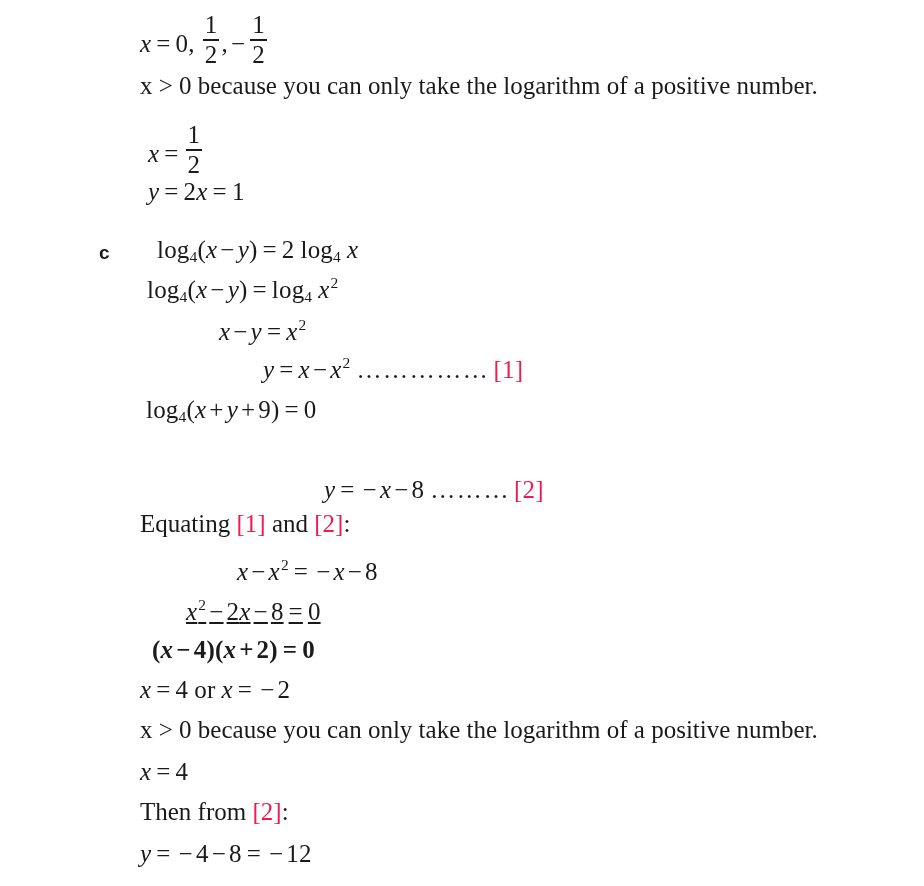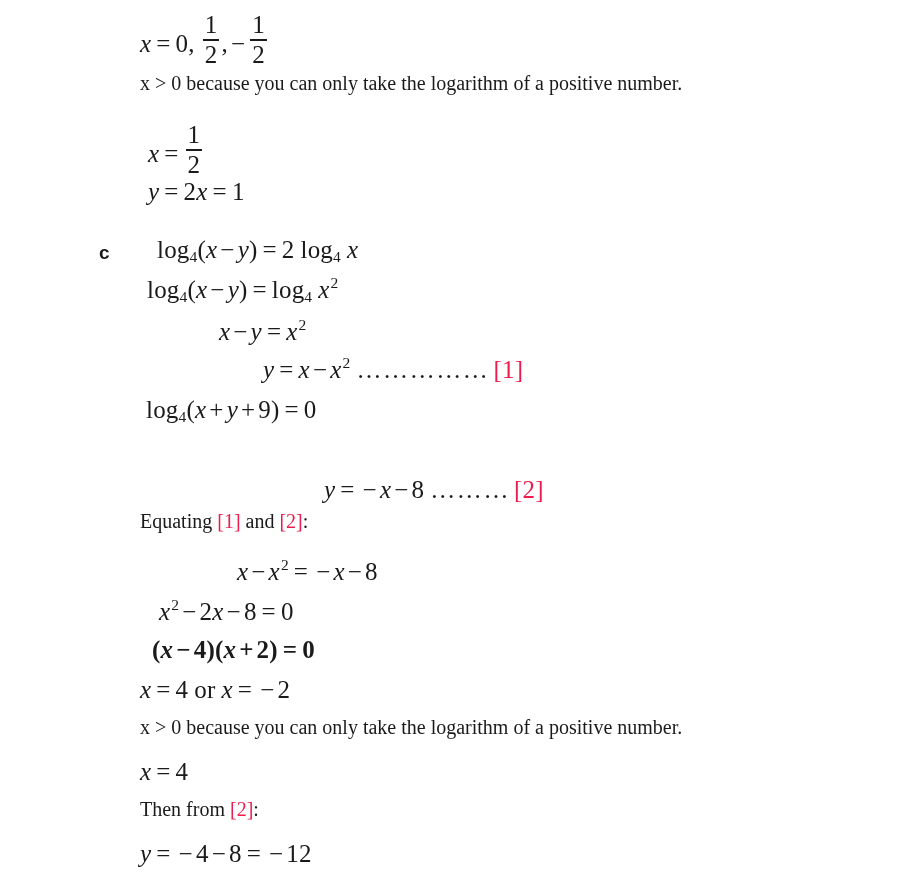--- a/index.html
+++ b/index.html
@@ -62,21 +62,21 @@
     font-family: "Liberation Sans", "DejaVu Sans", sans-serif;
     font-weight: bold;
     font-size: 19px;
     color: #1a1a1a;
   }
 
   
   .prose {
     position: absolute;
     font-family: "Liberation Serif", "DejaVu Serif", serif;
-    font-size: 20px;
+    font-size: 25px;
     color: #1a1a1a;
     white-space: nowrap;
   }
 
   
   .ref {
     color: #ef republicans;
   }
   .ref {
     color: #ec1d4e;
@@ -186,21 +186,21 @@
     <span>Equating</span>
     <span class="ref" style="color: rgb(236, 29, 78);">[1]</span>
     <span>and</span>
     <span class="ref" style="color: rgb(236, 29, 78);">[2]</span><span>:</span>
   </div>
 
   <div class="line math" style="left:237px; top:558px;">
     <span class="var">x</span><span class="op">−</span><span class="var">x</span><sup class="exp">2</sup><span class="eq">=</span><span class="op">−</span><span class="var">x</span><span class="op">−</span><span class="rm">8</span>
   </div>
 
-  <div class="line math" style="left:159px; top:598px;">
+  <div class="line math" style="left:186px; top:598px;text-decoration:underline;">
     <span class="var">x</span><sup class="exp">2</sup><span class="op">−</span><span class="rm">2</span><span class="var">x</span><span class="op">−</span><span class="rm">8</span><span class="eq">=</span><span class="rm">0</span>
   </div>
 
   <div class="line math" style="left:152px; top:636px;font-weight:bold;">
     <span class="rm">(</span><span class="var">x</span><span class="op">−</span><span class="rm">4</span><span class="rm">)(</span><span class="var">x</span><span class="op">+</span><span class="rm">2</span><span class="rm">)</span><span class="eq">=</span><span class="rm">0</span>
   </div>
 
   <div class="line math" style="left:140px; top:676px;">
     <span class="var">x</span><span class="eq">=</span><span class="rm">4</span><span class="rm sp">or</span><span class="sp"></span><span class="var">x</span><span class="eq">=</span><span class="op">−</span><span class="rm">2</span>
   </div>

